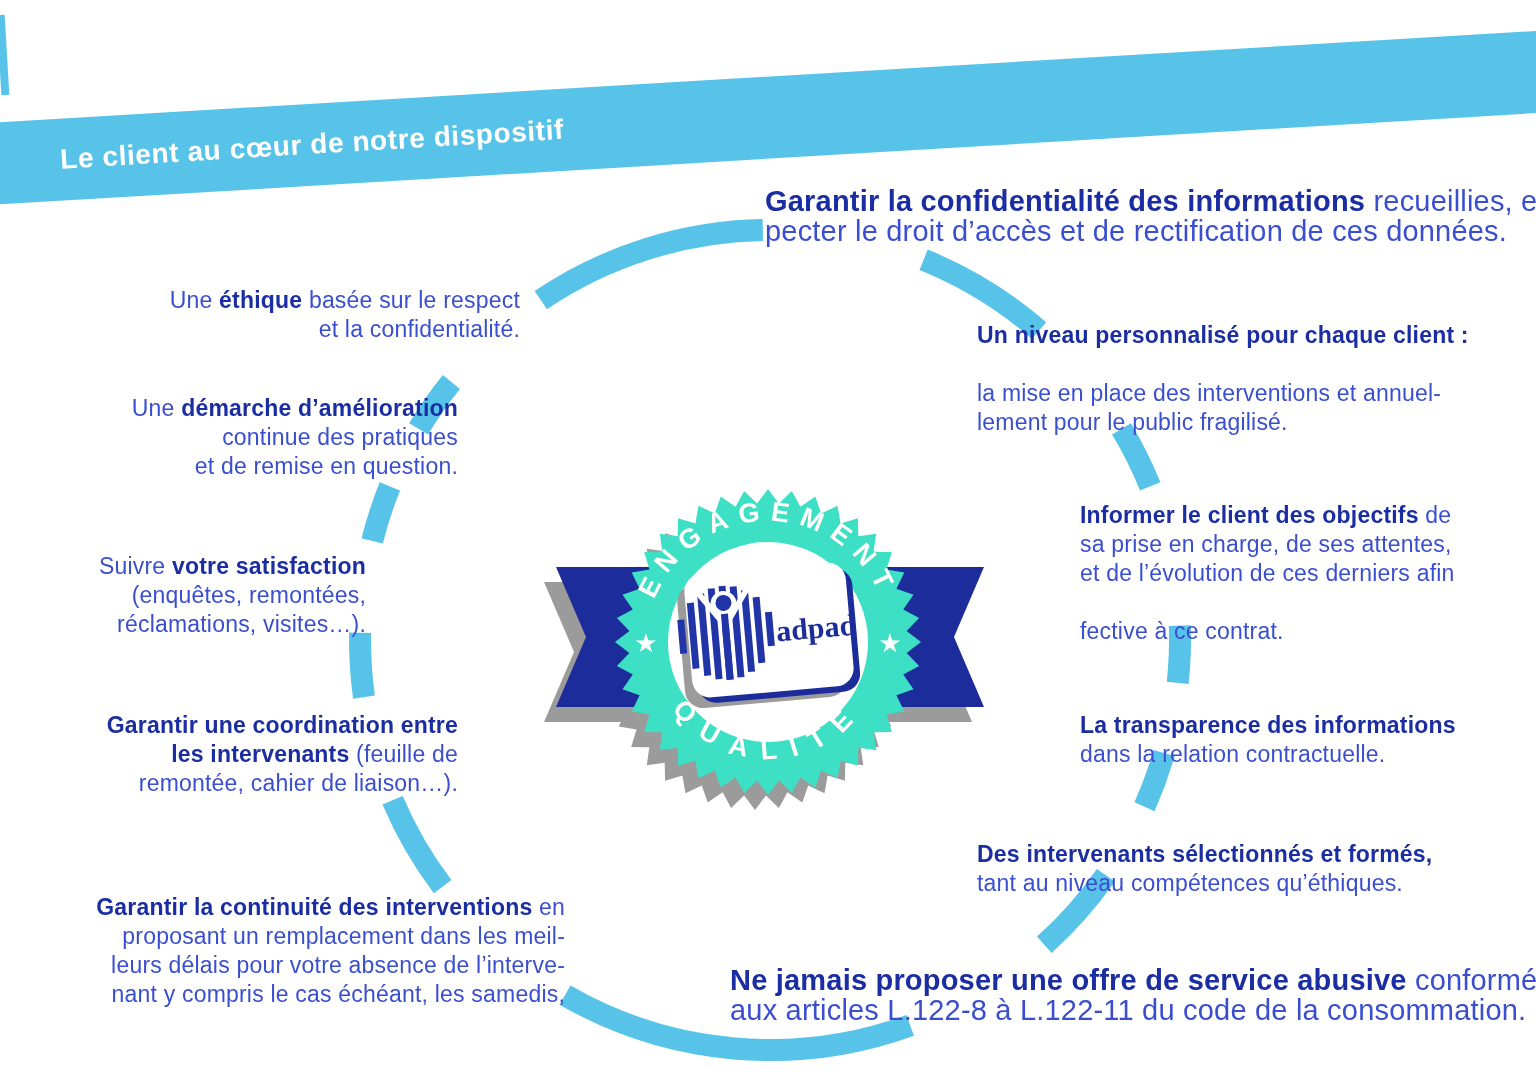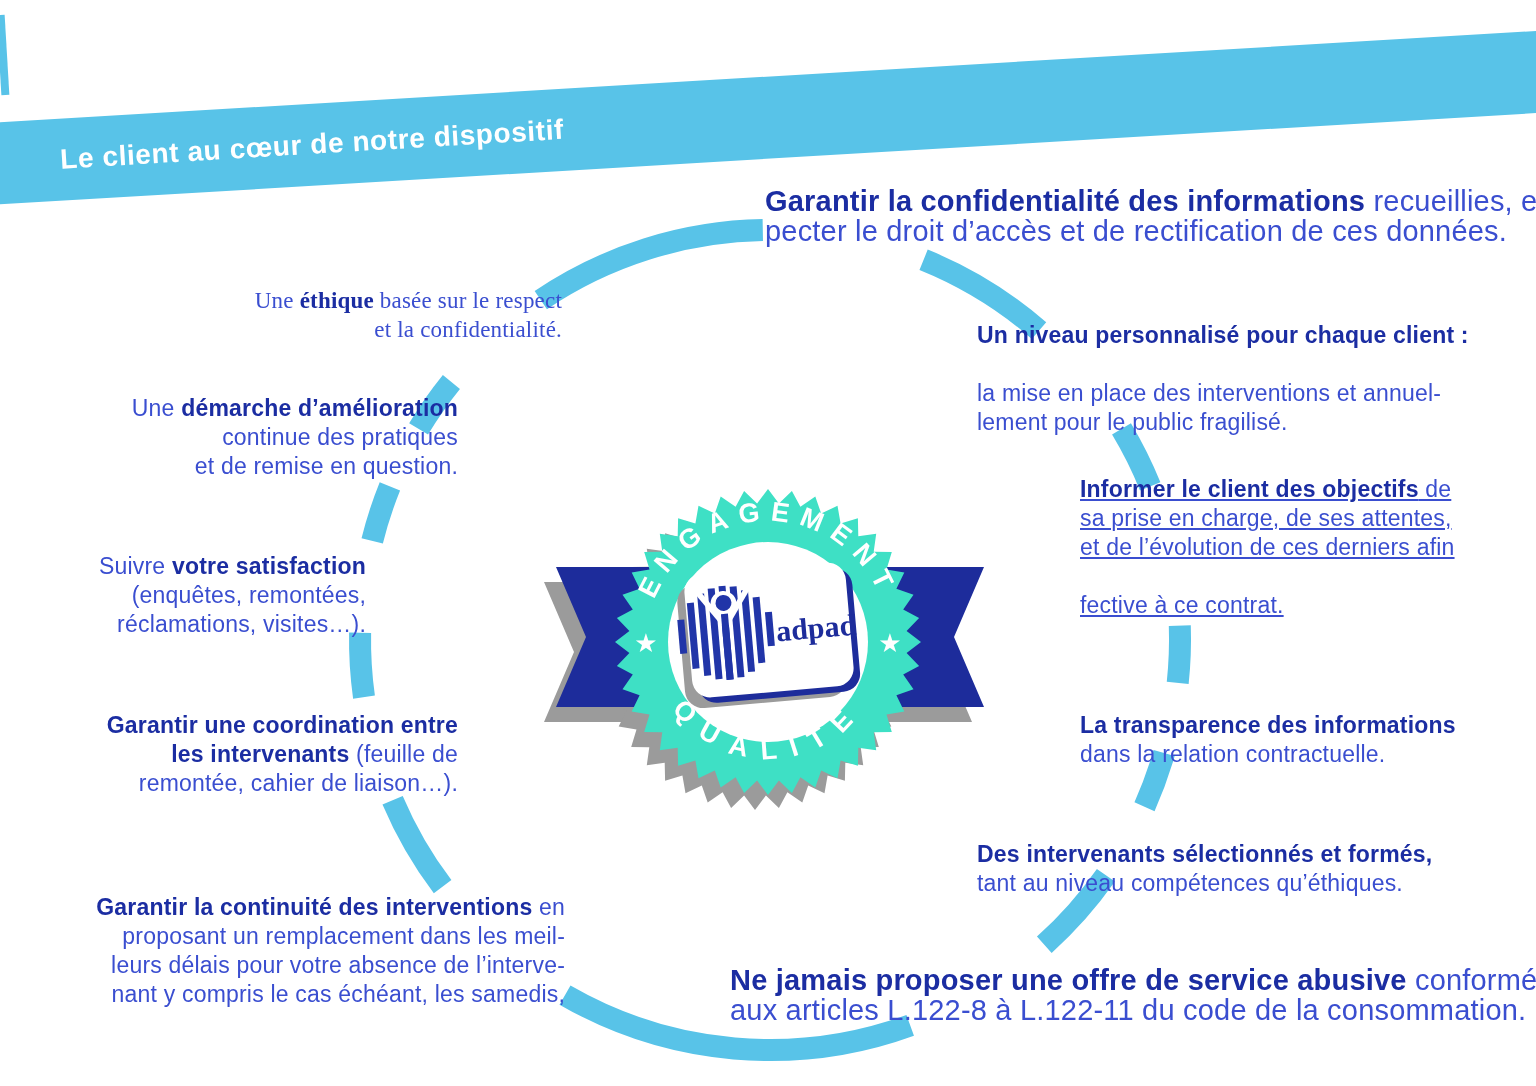--- a/index.html
+++ b/index.html
@@ -41,27 +41,27 @@
   .blk{
     position:absolute;z-index:3;
     font-size:23px;line-height:29px;color:var(--body);
     letter-spacing:0.2px;white-space:nowrap;
   }
   .blk .b{font-weight:bold;color:var(--bold);}
   .ra{text-align:right;}
   #b1,#b11{font-size:29px;line-height:30px;}
 
   #b1{left:765px;top:186px;}
-  #b2{right:974px;top:286px;font-family:Liberation Serif, serif;}
+  #b2{right:1016px;top:286px;}
   #b3{right:1078px;top:394px;}
   #b4{right:1170px;top:552px;margin-left:9px;}
   #b5{right:1078px;top:711px;}
   #b6{right:971px;top:893px;}
   #b7{left:977px;top:321px;}
-  #b8{left:1080px;top:475px;text-decoration:underline;}
+  #b8{left:1080px;top:501px;}
   #b9{left:1080px;top:711px;}
   #b10{left:977px;top:840px;}
   #b11{left:730px;top:965px;}
 </style>
 </head>
 <body>
 
 <svg class="layer" width="1536" height="1086" viewBox="0 0 1536 1086">
 
   <g stroke="#58C3E8" stroke-width="22" fill="none">

